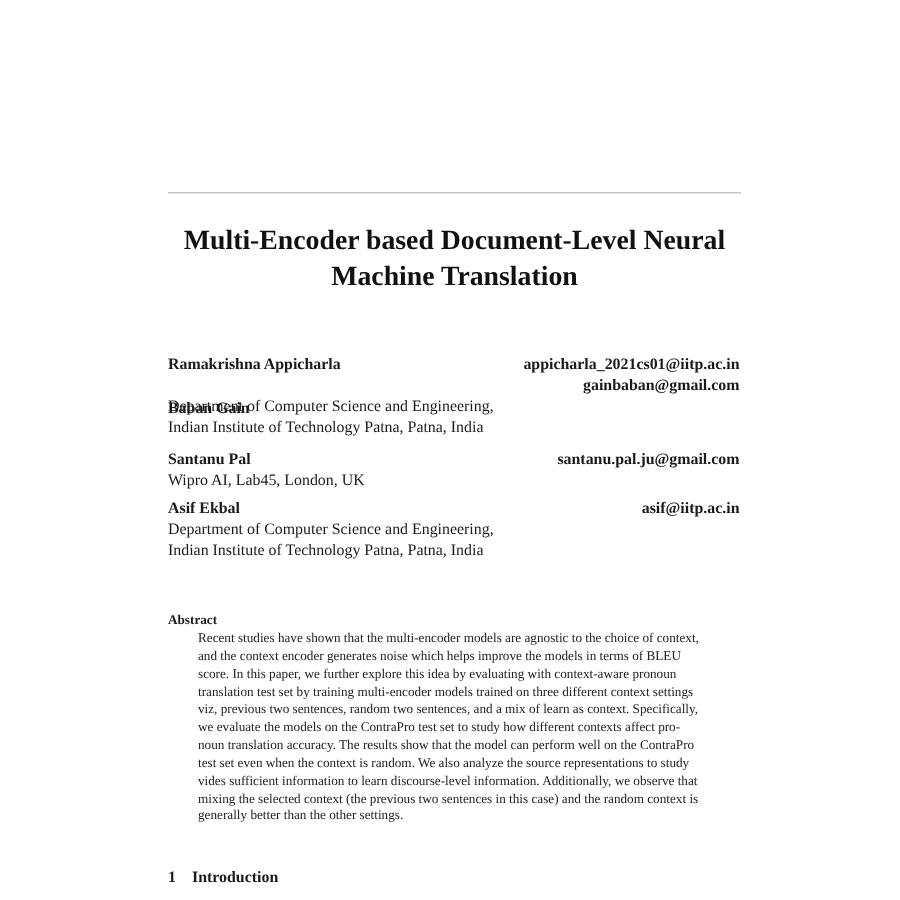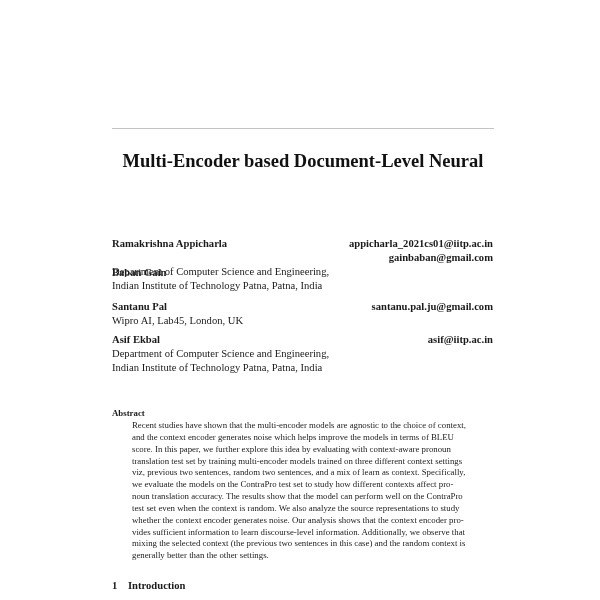--- a/index.html
+++ b/index.html
@@ -19,20 +19,21 @@
     .sec { position: absolute; left: 112px; top: 580px; font-weight: bold; font-size: 10.6px; }
     .sec .num { display: inline-block; width: 16px; }
   </style>
 </head>
 <body>
 
 <div class="rule"></div>
 
 <div class="title">
   <div>Multi-Encoder based Document-Level Neural</div>
+  <div>Machine Translation</div>
 </div>
 
 <div class="line left bold" style="top:238px">Ramakrishna Appicharla</div>
 <div class="line right" style="top:238px">appicharla_2021cs01@iitp.ac.in</div>
 <div class="line left bold" style="top:267px">Baban Gain</div>
 <div class="line right" style="top:252px">gainbaban@gmail.com</div>
 <div class="line left" style="top:266px">Department of Computer Science and Engineering,</div>
 <div class="line left" style="top:280px">Indian Institute of Technology Patna, Patna, India</div>
 
 <div class="line left bold" style="top:301px">Santanu Pal</div>
@@ -47,21 +48,20 @@
 <div class="abs-head">Abstract</div>
 <div class="abstract">
   <div>Recent studies have shown that the multi-encoder models are agnostic to the choice of context,</div>
   <div>and the context encoder generates noise which helps improve the models in terms of BLEU</div>
   <div>score. In this paper, we further explore this idea by evaluating with context-aware pronoun</div>
   <div>translation test set by training multi-encoder models trained on three different context settings</div>
   <div>viz, previous two sentences, random two sentences, and a mix of learn as context. Specifically,</div>
   <div>we evaluate the models on the ContraPro test set to study how different contexts affect pro-</div>
   <div>noun translation accuracy. The results show that the model can perform well on the ContraPro</div>
   <div>test set even when the context is random. We also analyze the source representations to study</div>
-  <div>whether the context encoder generates noise. Our analysis shows that the context encoder pro-</div>
   <div>vides sufficient information to learn discourse-level information. Additionally, we observe that</div>
   <div>mixing the selected context (the previous two sentences in this case) and the random context is</div>
   <div>generally better than the other settings.</div>
 </div>
 
 <div class="sec">
   <span class="num">1</span><span>Introduction</span>
 </div>
 
 </body></html>

